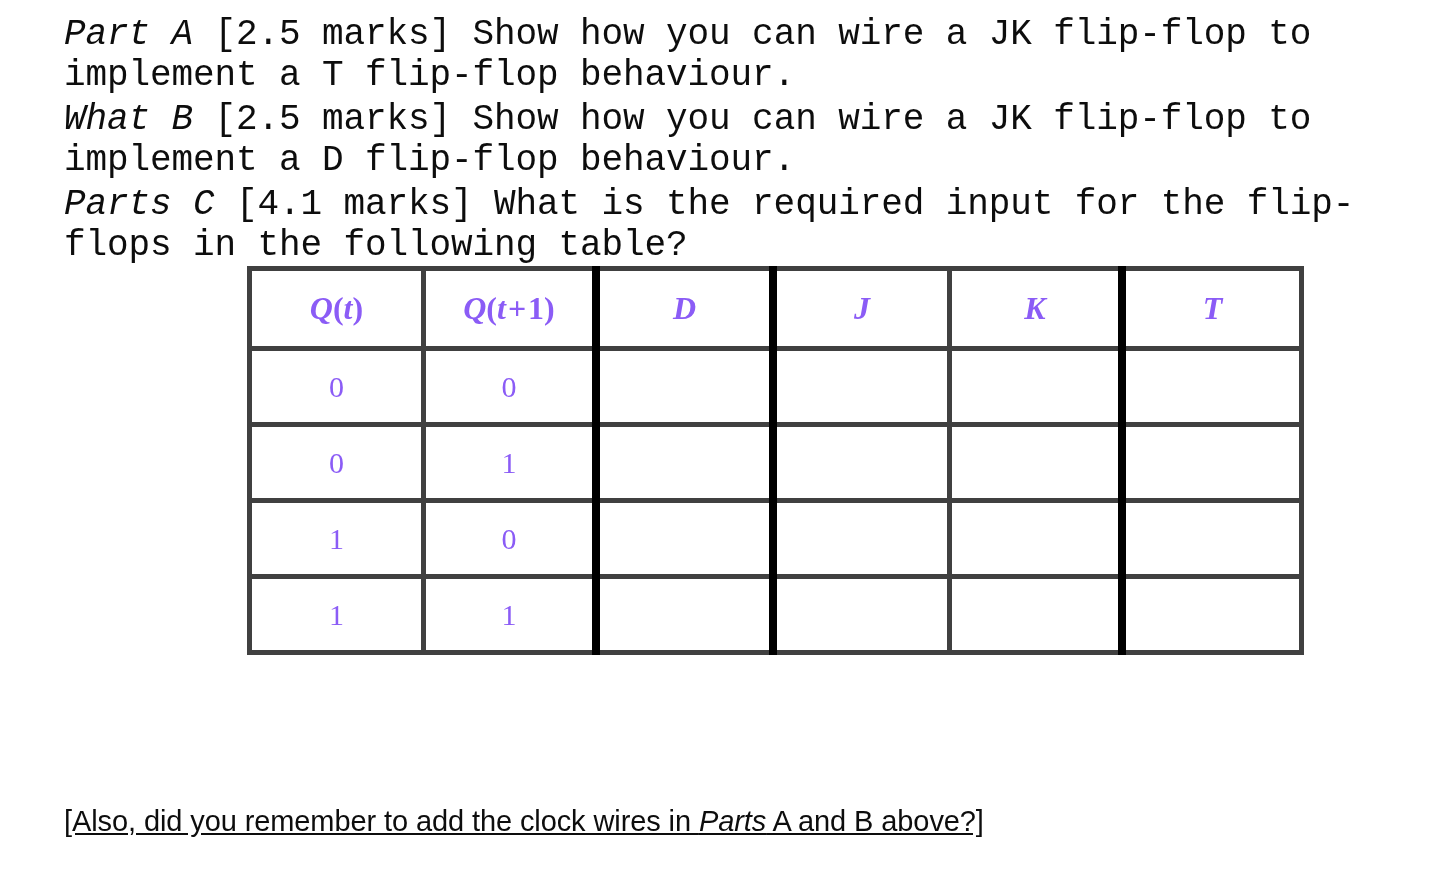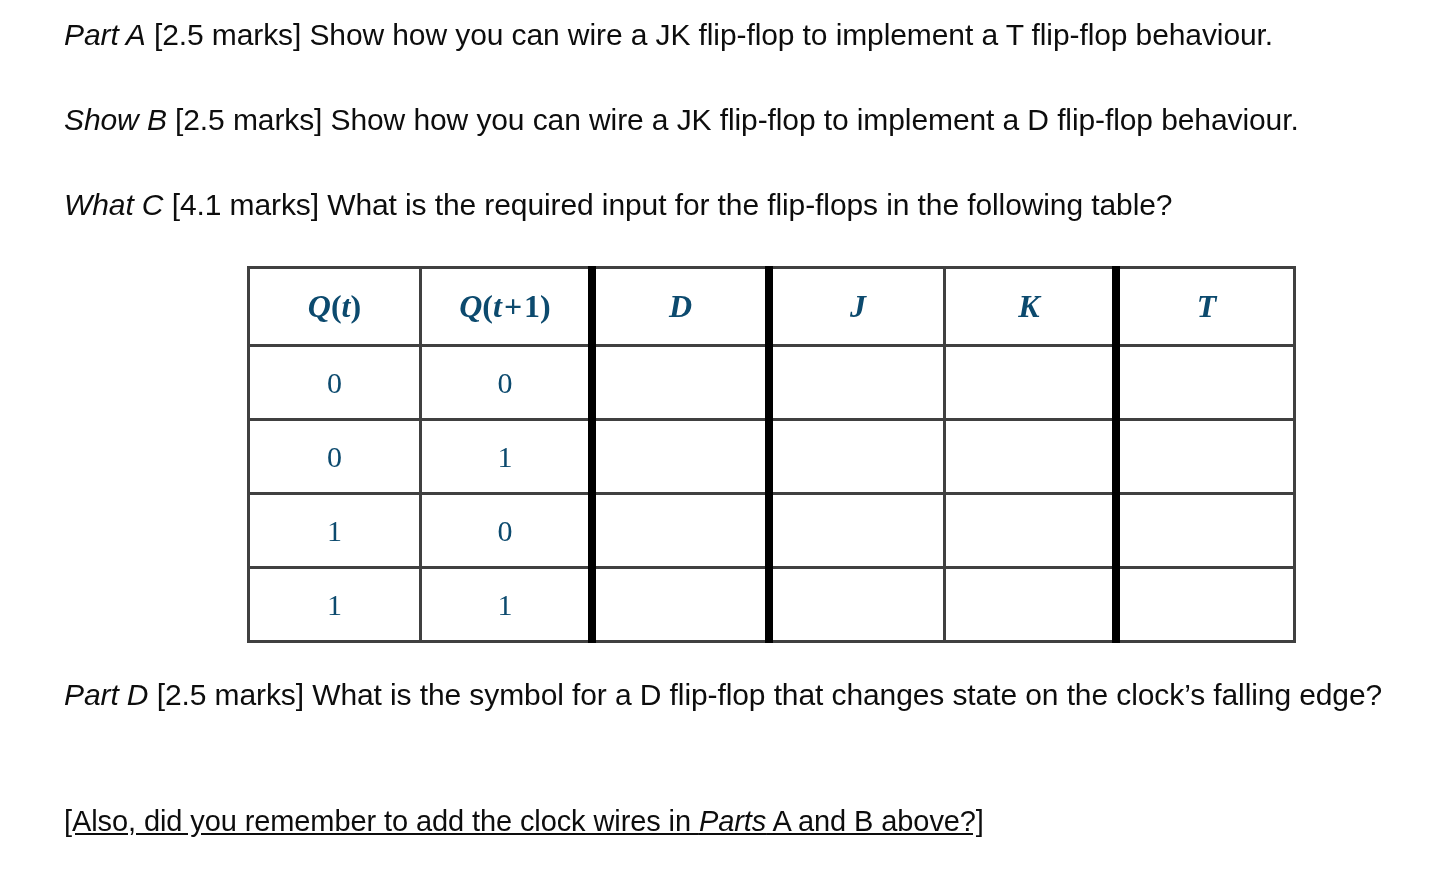--- a/index.html
+++ b/index.html
@@ -20,23 +20,23 @@
     position: absolute;
     left: 0; top: 0;
     width: 1430px;
     height: 885px;
   }
 
   
   .para {
     position: absolute;
     left: 64px;
-    font-family: Liberation Sans, sans-serif;
+    font-family: Liberation Mono, monospace;
     font-stretch: condensed;
-    font-size: 30px;
+    font-size: 36px;
     line-height: 41px;
     color: #0d0d0d;
     white-space: pre-wrap;
     letter-spacing: -0.1px;
   }
   .para .lead {
     font-style: italic;
   }
 
   #para-a { top: 14px;  width: 1340px; }
@@ -62,26 +62,26 @@
     height: 362px;
   }
   table.truth {
     border-collapse: collapse;
     table-layout: fixed;
     width: 1013px;
     height: 362px;
     font-family: "Liberation Serif", "DejaVu Serif", serif;
   }
   table.truth td {
-    border: 3px solid #404040;
+    border: 5px solid #404040;
     text-align: center;
     vertical-align: middle;
     padding: 0;
     font-size: 31px;
-    color: #0c4a6e;
+    color: #8b5cf6;
   }
   table.truth thead td {
     height: 75px;
     font-weight: bold;
     font-style: italic;
     font-size: 32px;
   }
   table.truth tbody td {
     height: 71px;
     font-weight: normal;
@@ -115,23 +115,23 @@
   }
   .math .op { padding: 0 2px; }
 </style>
 </head>
 <body>
 
 <div class="page">
 
   <div class="para" id="para-a"><span class="lead">Part A</span><span> [2.5 marks] Show how you can wire a JK flip-flop to implement a T flip-flop behaviour.</span></div>
 
-  <div class="para" id="para-b"><span class="lead">Show B</span><span> [2.5 marks] Show how you can wire a JK flip-flop to implement a D flip-flop behaviour.</span></div>
+  <div class="para" id="para-b"><span class="lead">What B</span><span> [2.5 marks] Show how you can wire a JK flip-flop to implement a D flip-flop behaviour.</span></div>
 
-  <div class="para" id="para-c"><span class="lead">What C</span><span> [4.1 marks] What is the required input for the flip-flops in the following table?</span></div>
+  <div class="para" id="para-c"><span class="lead">Parts C</span><span> [4.1 marks] What is the required input for the flip-flops in the following table?</span></div>
 
   <div class="table-wrap">
     <table class="truth">
       <thead>
         <tr>
           <td class="col-q">
             <span class="math"><span>Q</span><span class="paren">(</span><span>t</span><span class="paren">)</span></span>
           </td>
           <td class="col-qn">
             <span class="math"><span>Q</span><span class="paren">(</span><span>t</span><span class="op">+</span><span class="num">1</span><span class="paren">)</span></span>
@@ -180,17 +180,16 @@
           <td class="col-qn">1</td>
           <td class="col-d thick-left"></td>
           <td class="col-j thick-left"></td>
           <td class="col-k"></td>
           <td class="col-t thick-left"></td>
         </tr>
       </tbody>
     </table>
   </div>
 
-  <div class="para" id="para-d"><span class="lead">Part D</span><span> [2.5 marks] What is the symbol for a D flip-flop that changes state on the clock’s falling edge?</span></div>
 
   <div class="para" id="para-note"><span>[Also, did you remember to add the clock wires in </span><span class="lead">Parts</span><span> A and B above?]</span></div>
 
 </div>
 
 </body></html>

